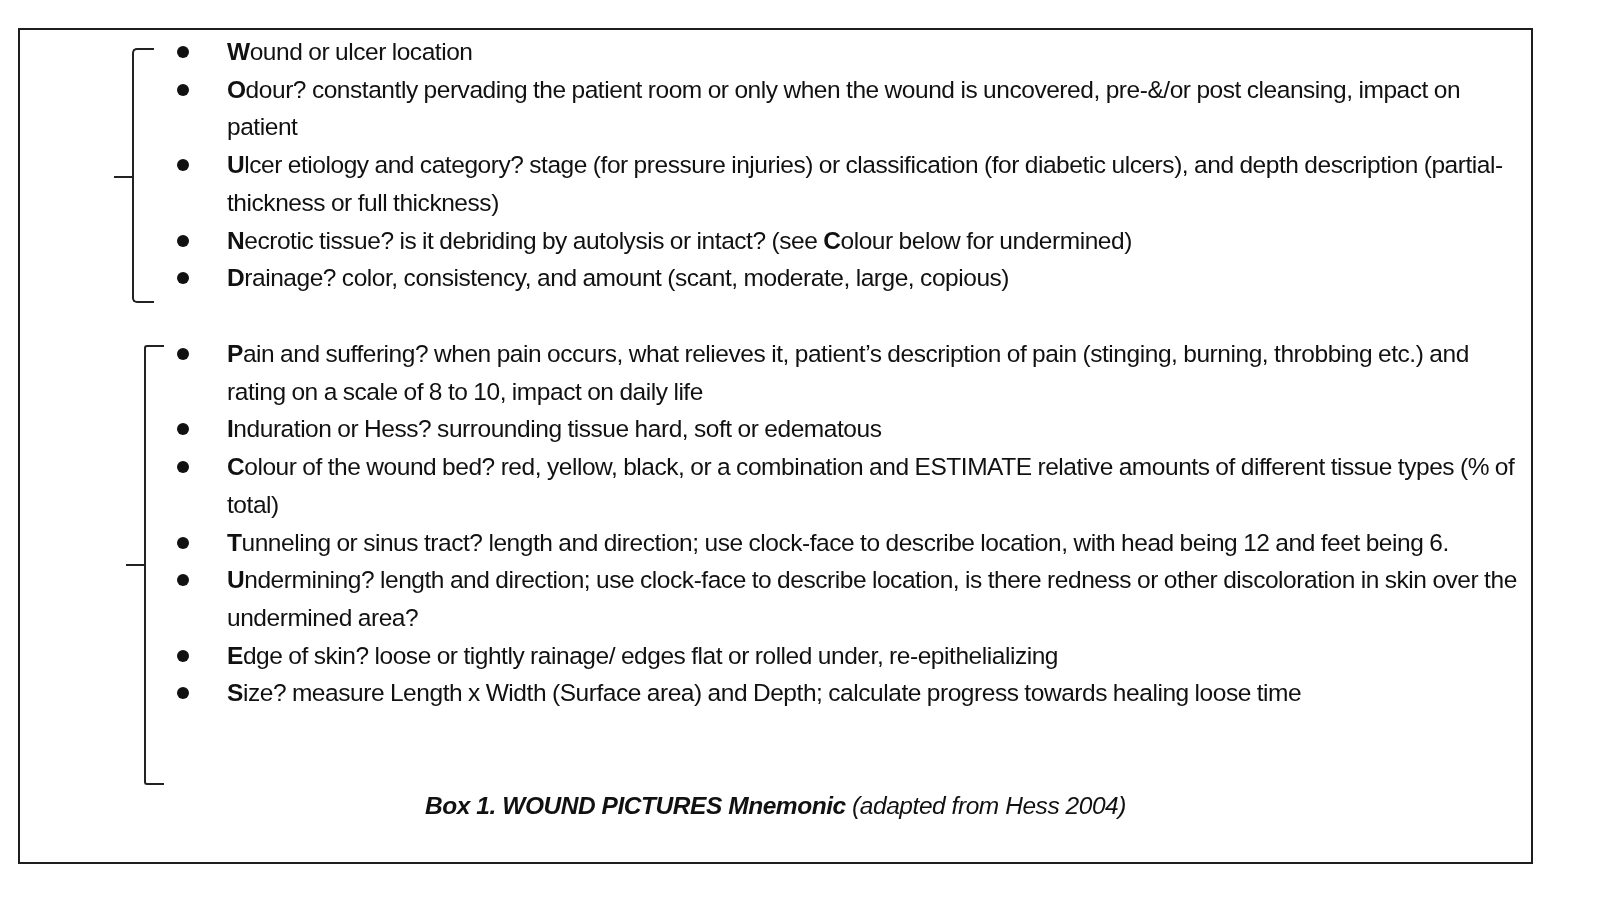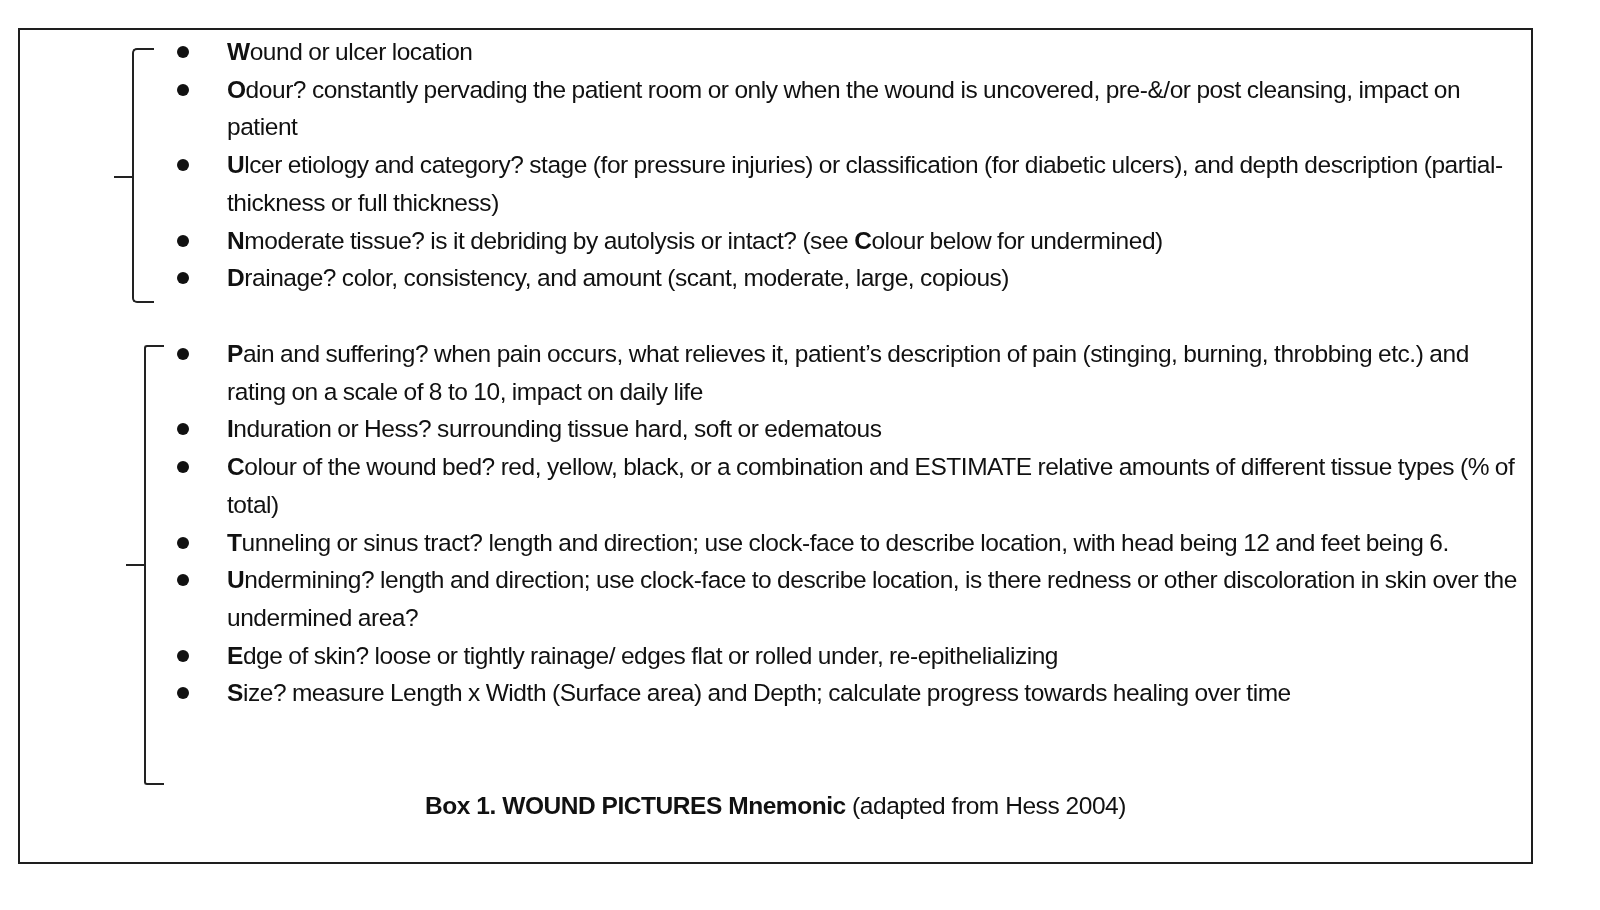--- a/index.html
+++ b/index.html
@@ -67,20 +67,21 @@
     }
     .caption {
       position: absolute;
       left: 0;
       width: 100%;
       top: 757px;
       text-align: center;
       font-size: 24.5px;
       letter-spacing: -0.45px;
       line-height: 37px;
+      font-style: italic;
     }
     .caption .cap-bold {
       font-weight: bold;
     }
     .inline-bold {
       font-weight: bold;
     }
   </style>
 </head>
 <body>
@@ -99,21 +100,21 @@
     <li>
       <span class="bullet"></span>
       <span class="lead">O</span><span>dour? constantly pervading the patient room or only when the wound is uncovered, pre-&amp;/or post cleansing, impact on patient</span>
     </li>
     <li>
       <span class="bullet"></span>
       <span class="lead">U</span><span>lcer etiology and category? stage (for pressure injuries) or classification (for diabetic ulcers), and depth description (partial-thickness or full thickness)</span>
     </li>
     <li>
       <span class="bullet"></span>
-      <span class="lead">N</span><span>moderate tissue? is it debriding by autolysis or intact? (see </span><span class="inline-bold">C</span><span>olour below for undermined)</span>
+      <span class="lead">N</span><span>ecrotic tissue? is it debriding by autolysis or intact? (see </span><span class="inline-bold">C</span><span>olour below for undermined)</span>
     </li>
     <li>
       <span class="bullet"></span>
       <span class="lead">D</span><span>rainage? color, consistency, and amount (scant, moderate, large, copious)</span>
     </li>
   </ul>
 
   <div class="bracket" style="left:124px; top:315px; width:20px; height:440px; border-radius:3px 0 0 3px;">
     <div class="nub" style="top:217px;"></div>
   </div>
@@ -138,20 +139,20 @@
     <li>
       <span class="bullet"></span>
       <span class="lead">U</span><span>ndermining? length and direction; use clock-face to describe location, is there redness or other discoloration in skin over the undermined area?</span>
     </li>
     <li>
       <span class="bullet"></span>
       <span class="lead">E</span><span>dge of skin? loose or tightly rainage/ edges flat or rolled under, re-epithelializing</span>
     </li>
     <li>
       <span class="bullet"></span>
-      <span class="lead">S</span><span>ize? measure Length x Width (Surface area) and Depth; calculate progress towards healing over time</span>
+      <span class="lead">S</span><span>ize? measure Length x Width (Surface area) and Depth; calculate progress towards healing loose time</span>
     </li>
   </ul>
 
   <div class="caption">
     <span class="cap-bold">Box 1. WOUND PICTURES Mnemonic</span><span> (adapted from Hess 2004)</span>
   </div>
 </div>
 
 </body></html>

